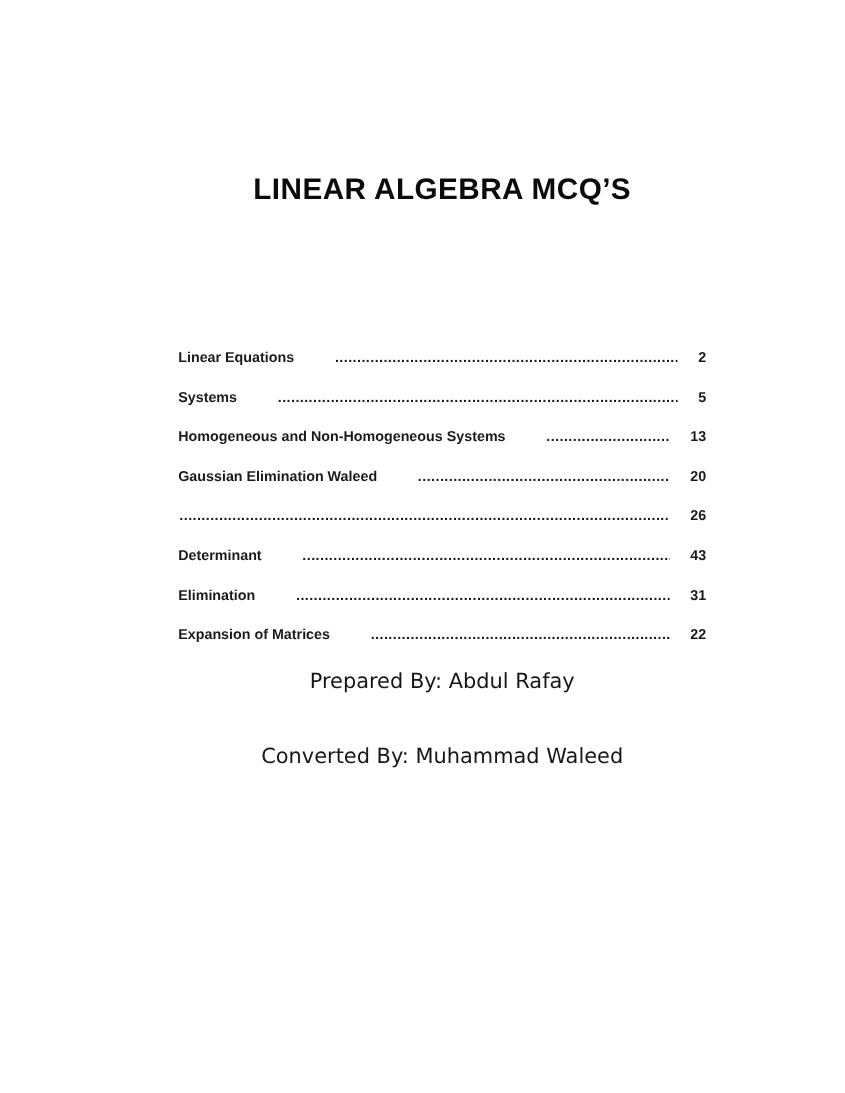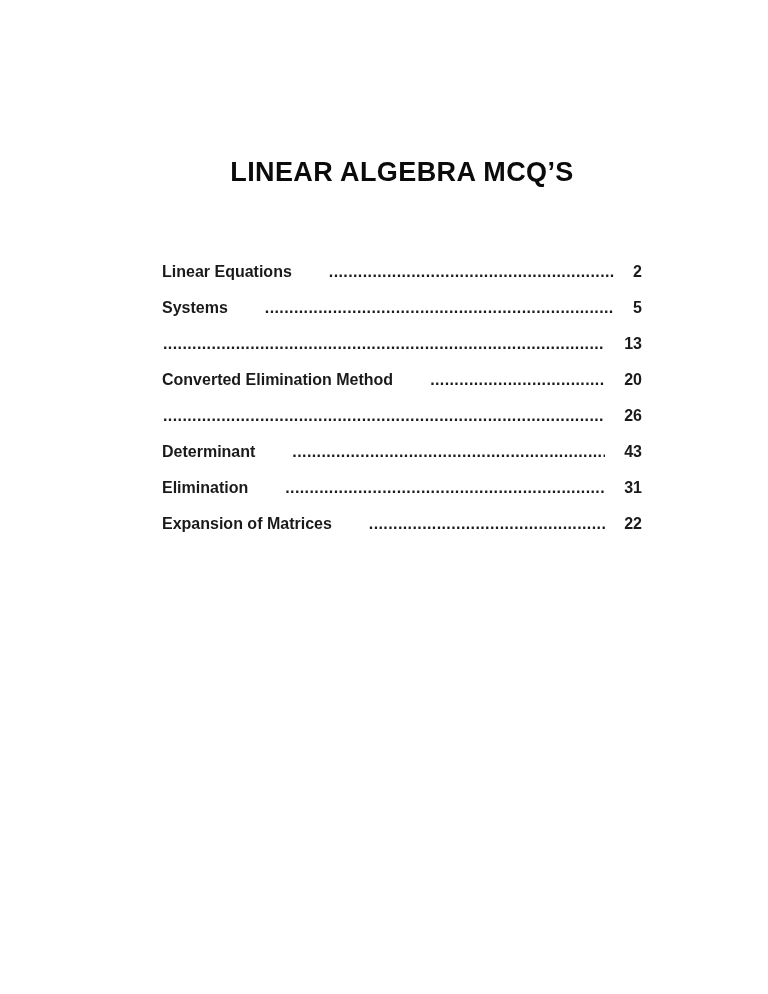--- a/index.html
+++ b/index.html
@@ -29,23 +29,23 @@
     font-family: "Liberation Sans", sans-serif;
   }
   .toc {
     position: absolute;
     top: 245px;
     left: 90px;
     right: 90px;
   }
   .toc-row {
     display: flex;
-    align-items: flex-end;
+    align-items: flex-start;
     height: 19.8px;
-    font-size: 16px;
+    font-size: 13px;
     font-weight: 700;
     color: #1a1a1a;
     cursor: default;
   }
   .toc-label {
     white-space: nowrap;
     flex: 0 0 auto;
   }
   .toc-dots {
     flex: 1 1 auto;
@@ -92,26 +92,27 @@
       <span class="toc-page">2</span>
     </div>
 
     <div class="toc-row">
       <span class="toc-label">Systems</span>
       <span class="toc-dots">....................................................................................................................................................................................................................................................................</span>
       <span class="toc-page">5</span>
     </div>
 
     <div class="toc-row">
+      <span class="toc-label">Homogeneous and Non-Homogeneous Systems</span>
       <span class="toc-dots">....................................................................................................................................................................................................................................................................</span>
       <span class="toc-page">13</span>
     </div>
 
     <div class="toc-row">
-      <span class="toc-label">Converted Elimination Method</span>
+      <span class="toc-label">Gaussian Elimination Waleed</span>
       <span class="toc-dots">....................................................................................................................................................................................................................................................................</span>
       <span class="toc-page">20</span>
     </div>
 
     <div class="toc-row">
       <span class="toc-dots">....................................................................................................................................................................................................................................................................</span>
       <span class="toc-page">26</span>
     </div>
 
     <div class="toc-row">
@@ -127,15 +128,17 @@
     </div>
 
     <div class="toc-row">
       <span class="toc-label">Expansion of Matrices</span>
       <span class="toc-dots">....................................................................................................................................................................................................................................................................</span>
       <span class="toc-page">22</span>
     </div>
   </nav>
 
   <div class="credits">
+    <div class="credit-line">Prepared By: Abdul Rafay</div>
+    <div class="credit-line">Converted By: Muhammad Waleed</div>
   </div>
 
 </div>
 
 </body></html>

